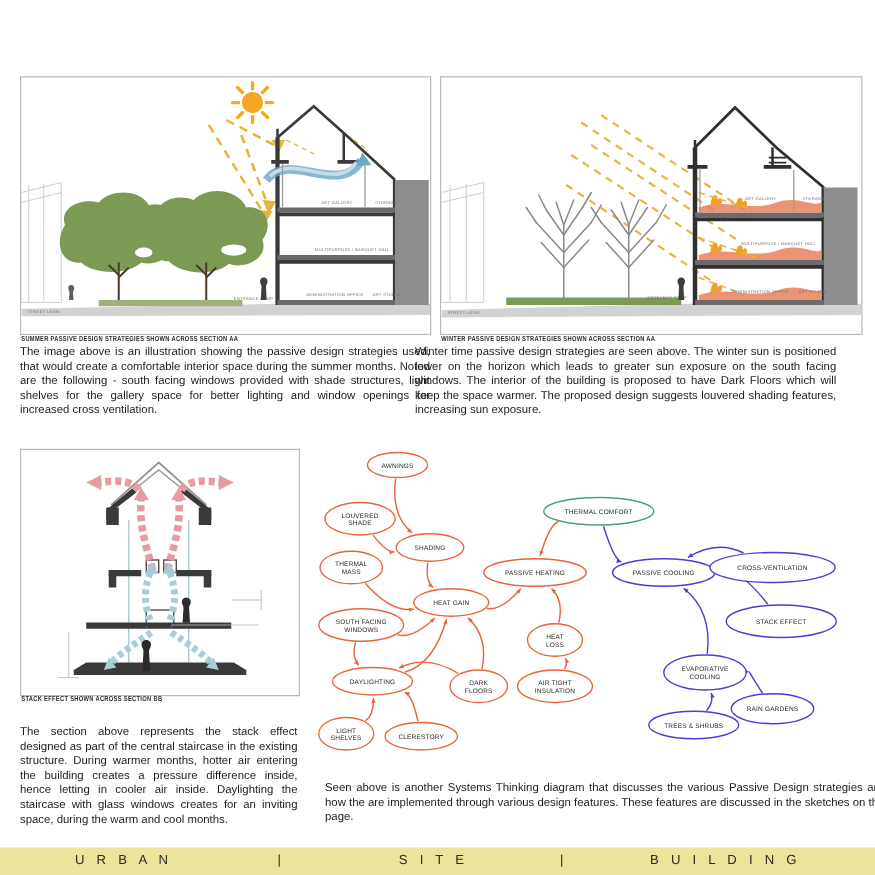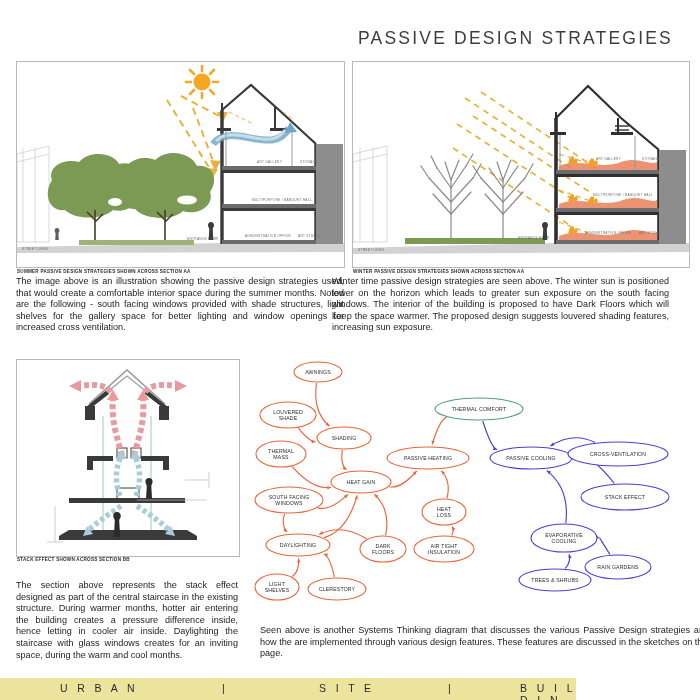--- a/index.html
+++ b/index.html
@@ -43,38 +43,37 @@
   #txt-winter{left:332px;top:276px;width:337px;}
   #txt-stack {left:16px;top:580px;width:222px;}
   #txt-diagram{left:240px;top:625px;width:449px;font-size:9.1px;line-height:11.6px;margin-left:20px;}
 
   
   #diagram{position:absolute;left:240px;top:355px;width:455px;height:262px;}
   #diagram svg{display:block;width:100%;height:100%;}
 
   
   .footer{
-    position:absolute;left:0;bottom:0;width:576px;height:22px;
+    position:absolute;left:0;bottom:0;width:700px;height:22px;
     background:#ece39c;
   }
   .footer span{
     position:absolute;top:4px;font-size:10.5px;letter-spacing:3.4px;color:#2a2a2a;
   }
   .f-urban{left:60px;}
   .f-div1{left:222px;letter-spacing:0;color:#8f8a55;}
   .f-site{left:319px;}
   .f-div2{left:448px;letter-spacing:0;color:#8f8a55;}
   .f-building{left:520px;font-weight:400;}
 </style>
 </head>
 <body>
 
 <div class="board">
 
-  <div class="title">PASSIVE DESIGN STRATEGIES</div>
 
   <div class="fig" id="fig-summer">
     <svg viewBox="0 0 327 205" preserveAspectRatio="none">
       <rect x="0" y="0" width="327" height="205" fill="#ffffff"></rect>
 
       <g stroke="#cfcfcf" stroke-width=".8" fill="none">
         <path d="M0 92 L32 84 L32 180 L0 180Z"></path>
         <path d="M0 100 L32 92"></path>
           <path d="M6 86 L6 180"></path>
           <path d="M18 85 L18 180"></path>

